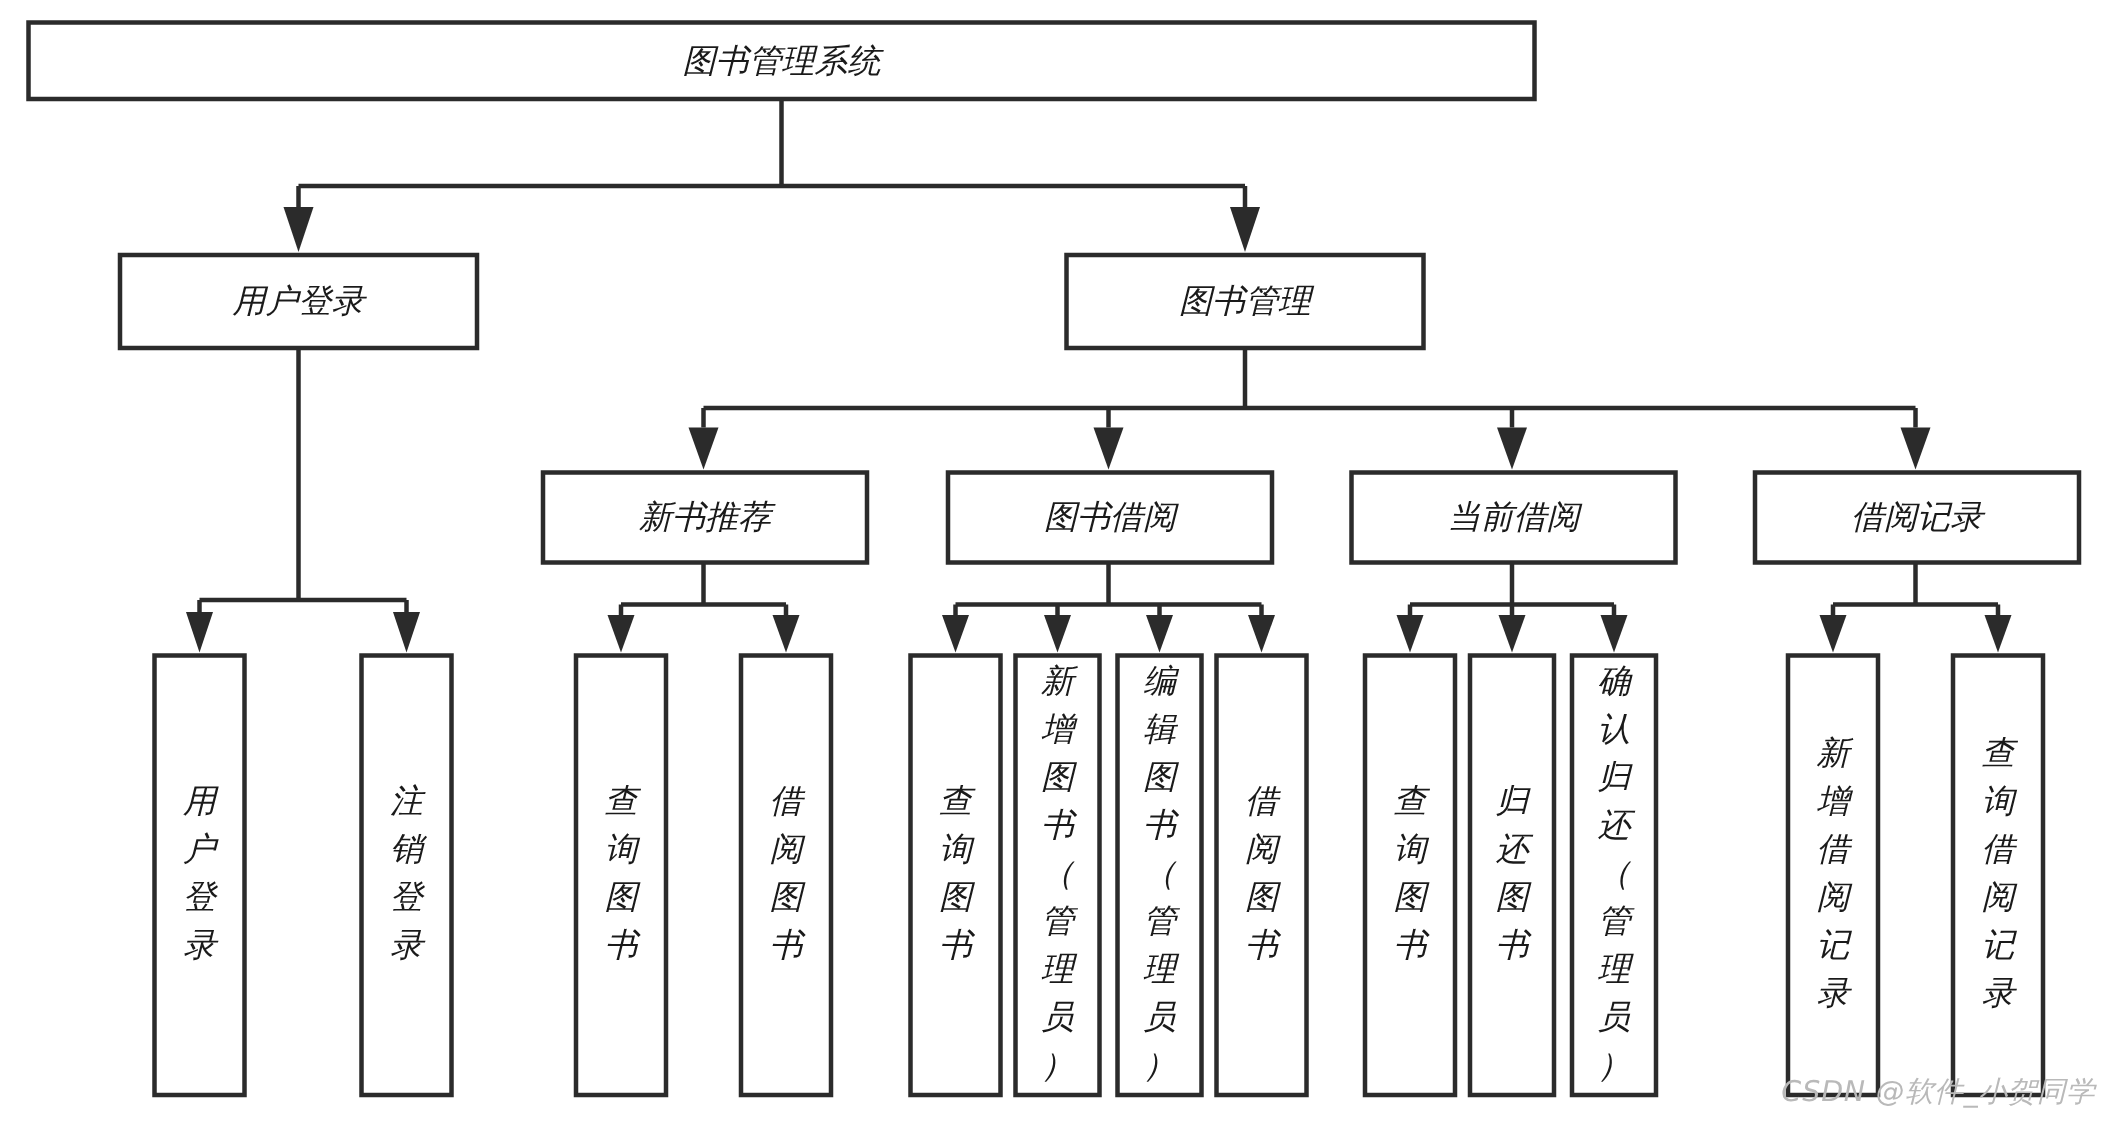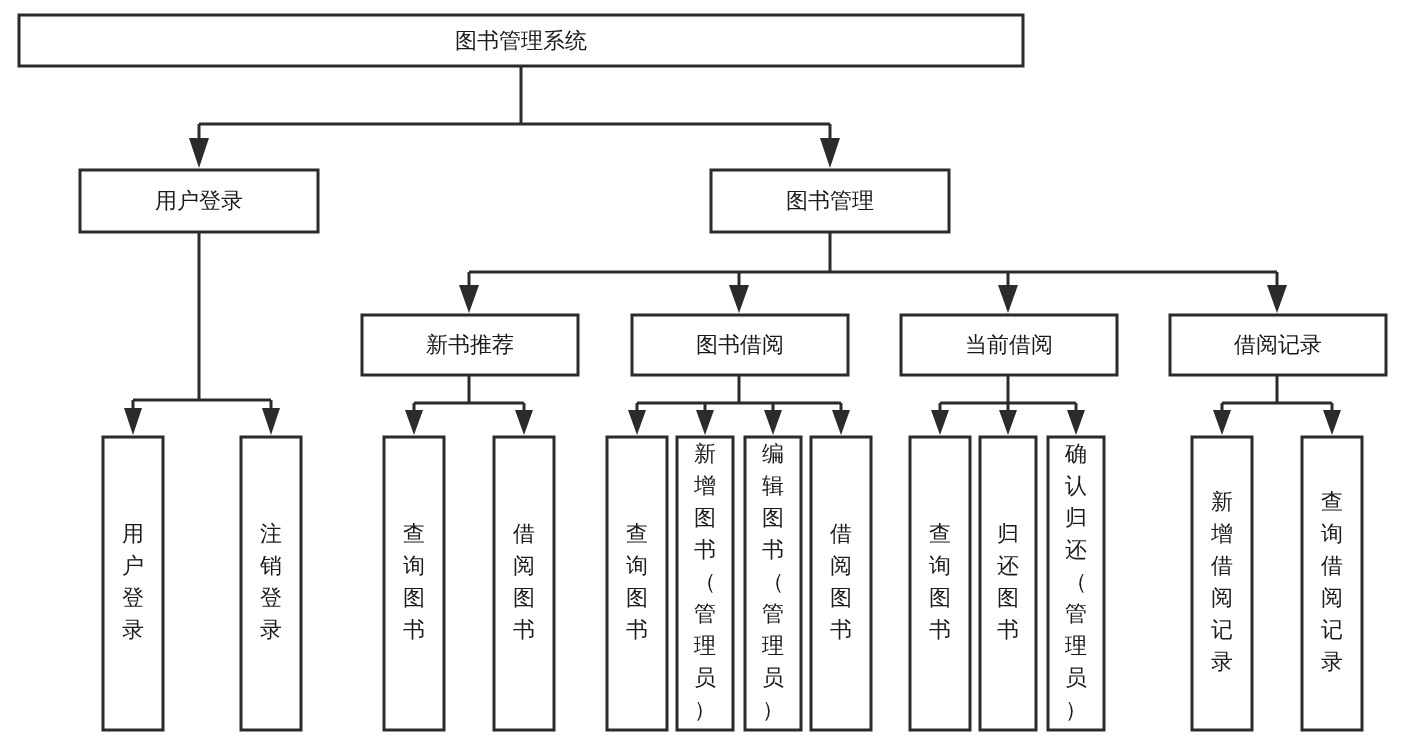--- a/index.html
+++ b/index.html
@@ -13,20 +13,21 @@
     font-family: "DejaVu Sans", "Liberation Sans", sans-serif;
     overflow: hidden;
     position: relative;
   }
   #diagram-root {
     position: absolute;
     left: 0;
     top: 0;
     width: 1405px;
     height: 747px;
+    font-style: italic;
   }
   svg.flowchart {
     display: block;
     width: 1405px;
     height: 747px;
   }
   .node-rect {
     fill: #ffffff;
     stroke: #2b2b2b;
     stroke-width: 3;
@@ -243,13 +244,14 @@
       <text class="node-label-vertical" x="1222" y="583"><tspan x="1222" y="503" text-anchor="middle" dominant-baseline="middle">新</tspan><tspan x="1222" y="535" text-anchor="middle" dominant-baseline="middle">增</tspan><tspan x="1222" y="567" text-anchor="middle" dominant-baseline="middle">借</tspan><tspan x="1222" y="599" text-anchor="middle" dominant-baseline="middle">阅</tspan><tspan x="1222" y="631" text-anchor="middle" dominant-baseline="middle">记</tspan><tspan x="1222" y="663" text-anchor="middle" dominant-baseline="middle">录</tspan></text>
     </g>
 
     <g>
       <rect class="node-rect" x="1302" y="437" width="60" height="293"></rect>
       <text class="node-label-vertical" x="1332" y="583"><tspan x="1332" y="503" text-anchor="middle" dominant-baseline="middle">查</tspan><tspan x="1332" y="535" text-anchor="middle" dominant-baseline="middle">询</tspan><tspan x="1332" y="567" text-anchor="middle" dominant-baseline="middle">借</tspan><tspan x="1332" y="599" text-anchor="middle" dominant-baseline="middle">阅</tspan><tspan x="1332" y="631" text-anchor="middle" dominant-baseline="middle">记</tspan><tspan x="1332" y="663" text-anchor="middle" dominant-baseline="middle">录</tspan></text>
     </g>
 
   </svg>
 
+  <div class="watermark">CSDN @软件_小贺同学</div>
 </div>
 
 </body></html>

